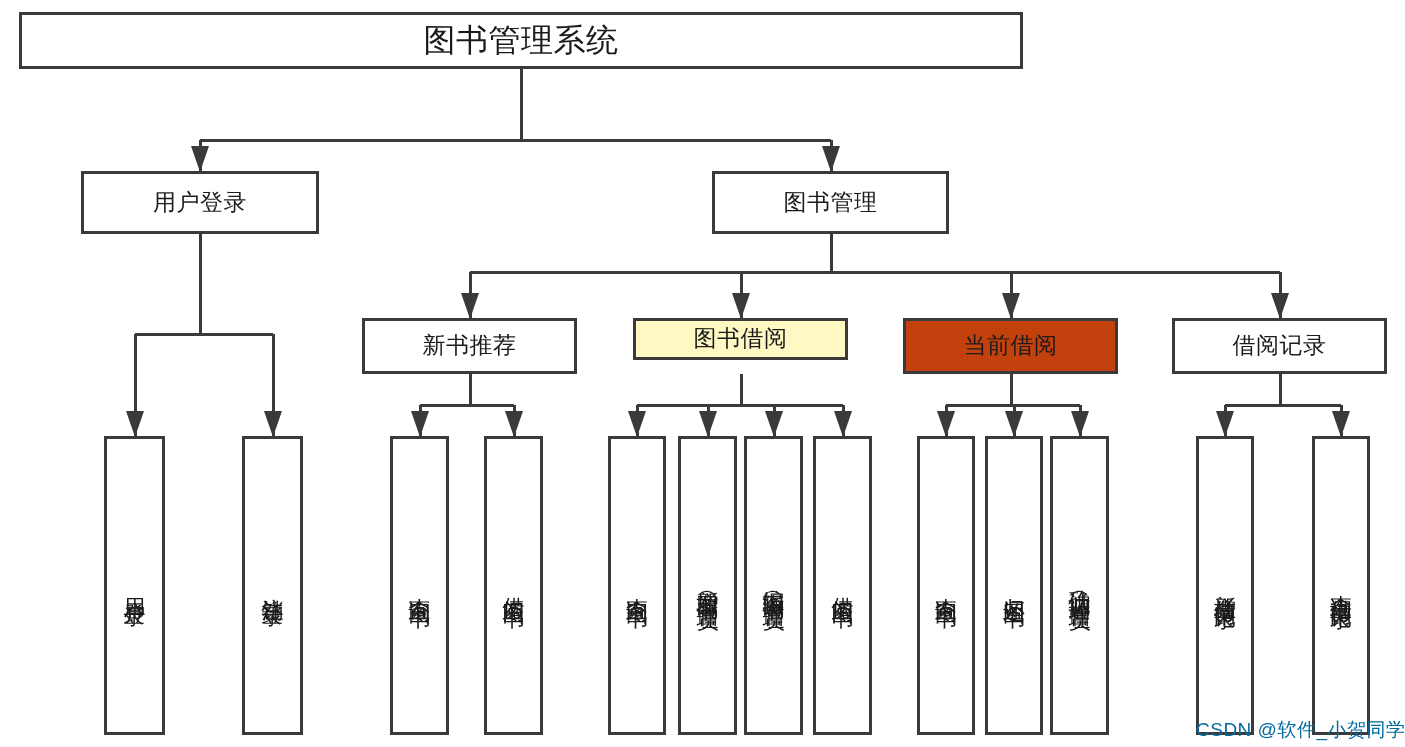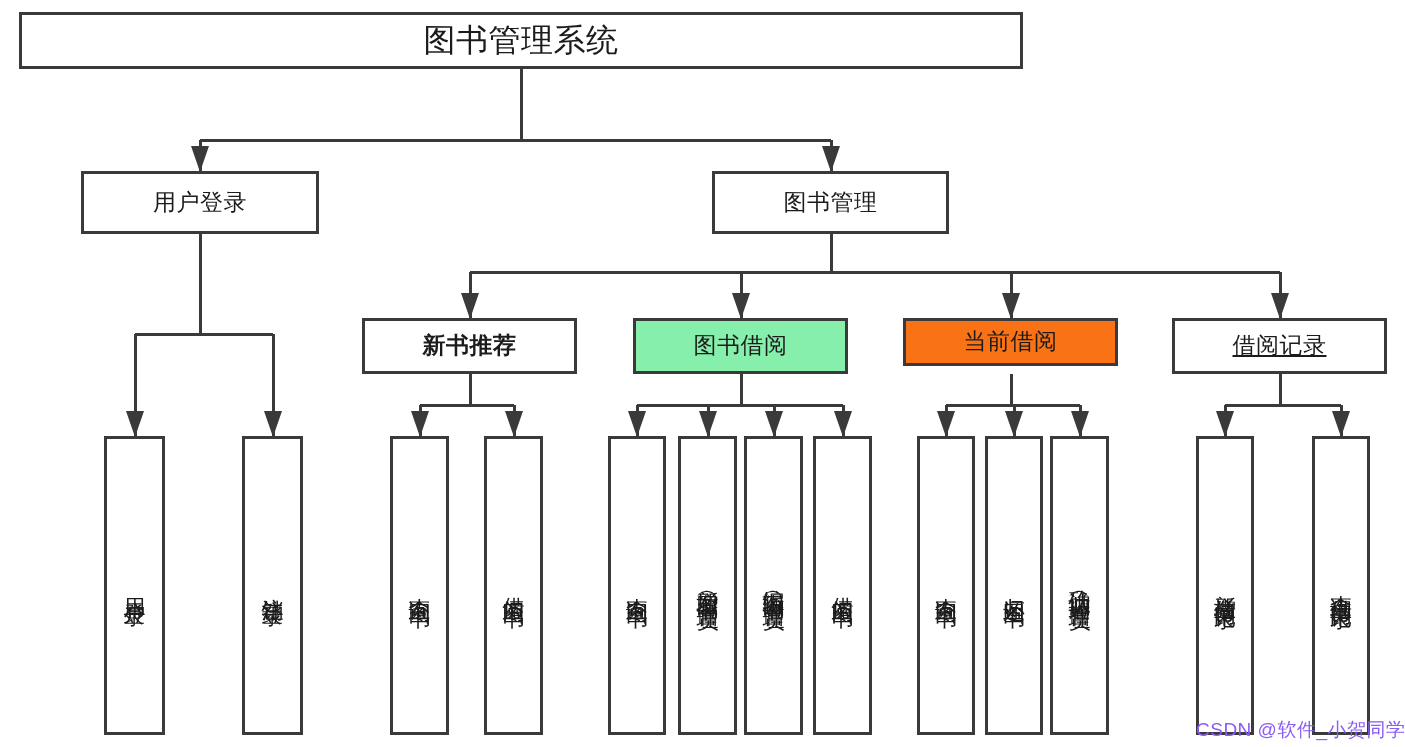--- a/index.html
+++ b/index.html
@@ -123,30 +123,30 @@
       <div class="node-box root" style="left: 19px; top: 12px; width: 1004px; height: 57px; border-color: rgb(58, 58, 58); background: rgb(255, 255, 255); border-width: 3px;">
         <span class="node-label" style="color: rgb(27, 27, 27);">图书管理系统</span>
       </div>
       <div class="node-box" style="left: 81px; top: 171px; width: 238px; height: 63px; border-color: rgb(58, 58, 58); background: rgb(255, 255, 255); border-width: 3px;">
         <span class="node-label" style="color: rgb(27, 27, 27);">用户登录</span>
       </div>
       <div class="node-box" style="left: 712px; top: 171px; width: 237px; height: 63px; border-color: rgb(58, 58, 58); background: rgb(255, 255, 255); border-width: 3px;">
         <span class="node-label" style="color: rgb(27, 27, 27); text-align: right;">图书管理</span>
       </div>
       <div class="node-box" style="left: 362px; top: 318px; width: 215px; height: 56px; border-color: rgb(58, 58, 58); background: rgb(255, 255, 255); border-width: 3px;">
-        <span class="node-label" style="color: rgb(27, 27, 27); font-weight: bold;">新书推荐</span>
+        <span class="node-label" style="color: rgb(27, 27, 27);">新书推荐</span>
       </div>
-      <div class="node-box" style="left: 633px; top: 318px; width: 215px; height: 56px; border-color: rgb(58, 58, 58); background: #86efac; border-width: 3px;">
+      <div class="node-box" style="left: 633px; top: 318px; width: 215px; height: 42px; border-color: rgb(58, 58, 58); background: #fef9c3; border-width: 3px;">
         <span class="node-label" style="color: rgb(27, 27, 27);">图书借阅</span>
       </div>
-      <div class="node-box" style="left: 903px; top: 318px; width: 215px; height: 48px; border-color: rgb(58, 58, 58); background: #f97316; border-width: 3px;">
+      <div class="node-box" style="left: 903px; top: 318px; width: 215px; height: 56px; border-color: rgb(58, 58, 58); background: #c2410c; border-width: 3px;">
         <span class="node-label" style="color: rgb(27, 27, 27);">当前借阅</span>
       </div>
       <div class="node-box" style="left: 1172px; top: 318px; width: 215px; height: 56px; border-color: rgb(58, 58, 58); background: rgb(255, 255, 255); border-width: 3px;">
-        <span class="node-label" style="color: rgb(27, 27, 27); text-decoration: underline;">借阅记录</span>
+        <span class="node-label" style="color: rgb(27, 27, 27);">借阅记录</span>
       </div>
       <div class="node-box vertical" style="left: 104px; top: 436px; width: 61px; height: 299px; border-color: rgb(58, 58, 58); background: rgb(255, 255, 255); border-width: 3px;">
         <span class="node-label" style="color: rgb(27, 27, 27);">用户登录</span>
       </div>
       <div class="node-box vertical" style="left: 242px; top: 436px; width: 61px; height: 299px; border-color: rgb(58, 58, 58); background: rgb(255, 255, 255); border-width: 3px;">
         <span class="node-label" style="color: rgb(27, 27, 27);">注销登录</span>
       </div>
       <div class="node-box vertical" style="left: 390px; top: 436px; width: 59px; height: 299px; border-color: rgb(58, 58, 58); background: rgb(255, 255, 255); border-width: 3px;">
         <span class="node-label" style="color: rgb(27, 27, 27);">查询图书</span>
       </div>
@@ -174,14 +174,14 @@
       <div class="node-box vertical" style="left: 1050px; top: 436px; width: 59px; height: 299px; border-color: rgb(58, 58, 58); background: rgb(255, 255, 255); border-width: 3px;">
         <span class="node-label" style="color: rgb(27, 27, 27);">确认归还（管理员）</span>
       </div>
       <div class="node-box vertical" style="left: 1196px; top: 436px; width: 58px; height: 299px; border-color: rgb(58, 58, 58); background: rgb(255, 255, 255); border-width: 3px;">
         <span class="node-label" style="color: rgb(27, 27, 27);">新增借阅记录</span>
       </div>
       <div class="node-box vertical" style="left: 1312px; top: 436px; width: 58px; height: 299px; border-color: rgb(58, 58, 58); background: rgb(255, 255, 255); border-width: 3px;">
         <span class="node-label" style="color: rgb(27, 27, 27);">查询借阅记录</span>
       </div>
     </div>
-  <div class="watermark" style="left: 1196px; top: 717px; color: #8b5cf6;">CSDN @软件_小贺同学</div>
+  <div class="watermark" style="left: 1196px; top: 717px; color: #0369a1;">CSDN @软件_小贺同学</div>
 </div>
 
 </body></html>

